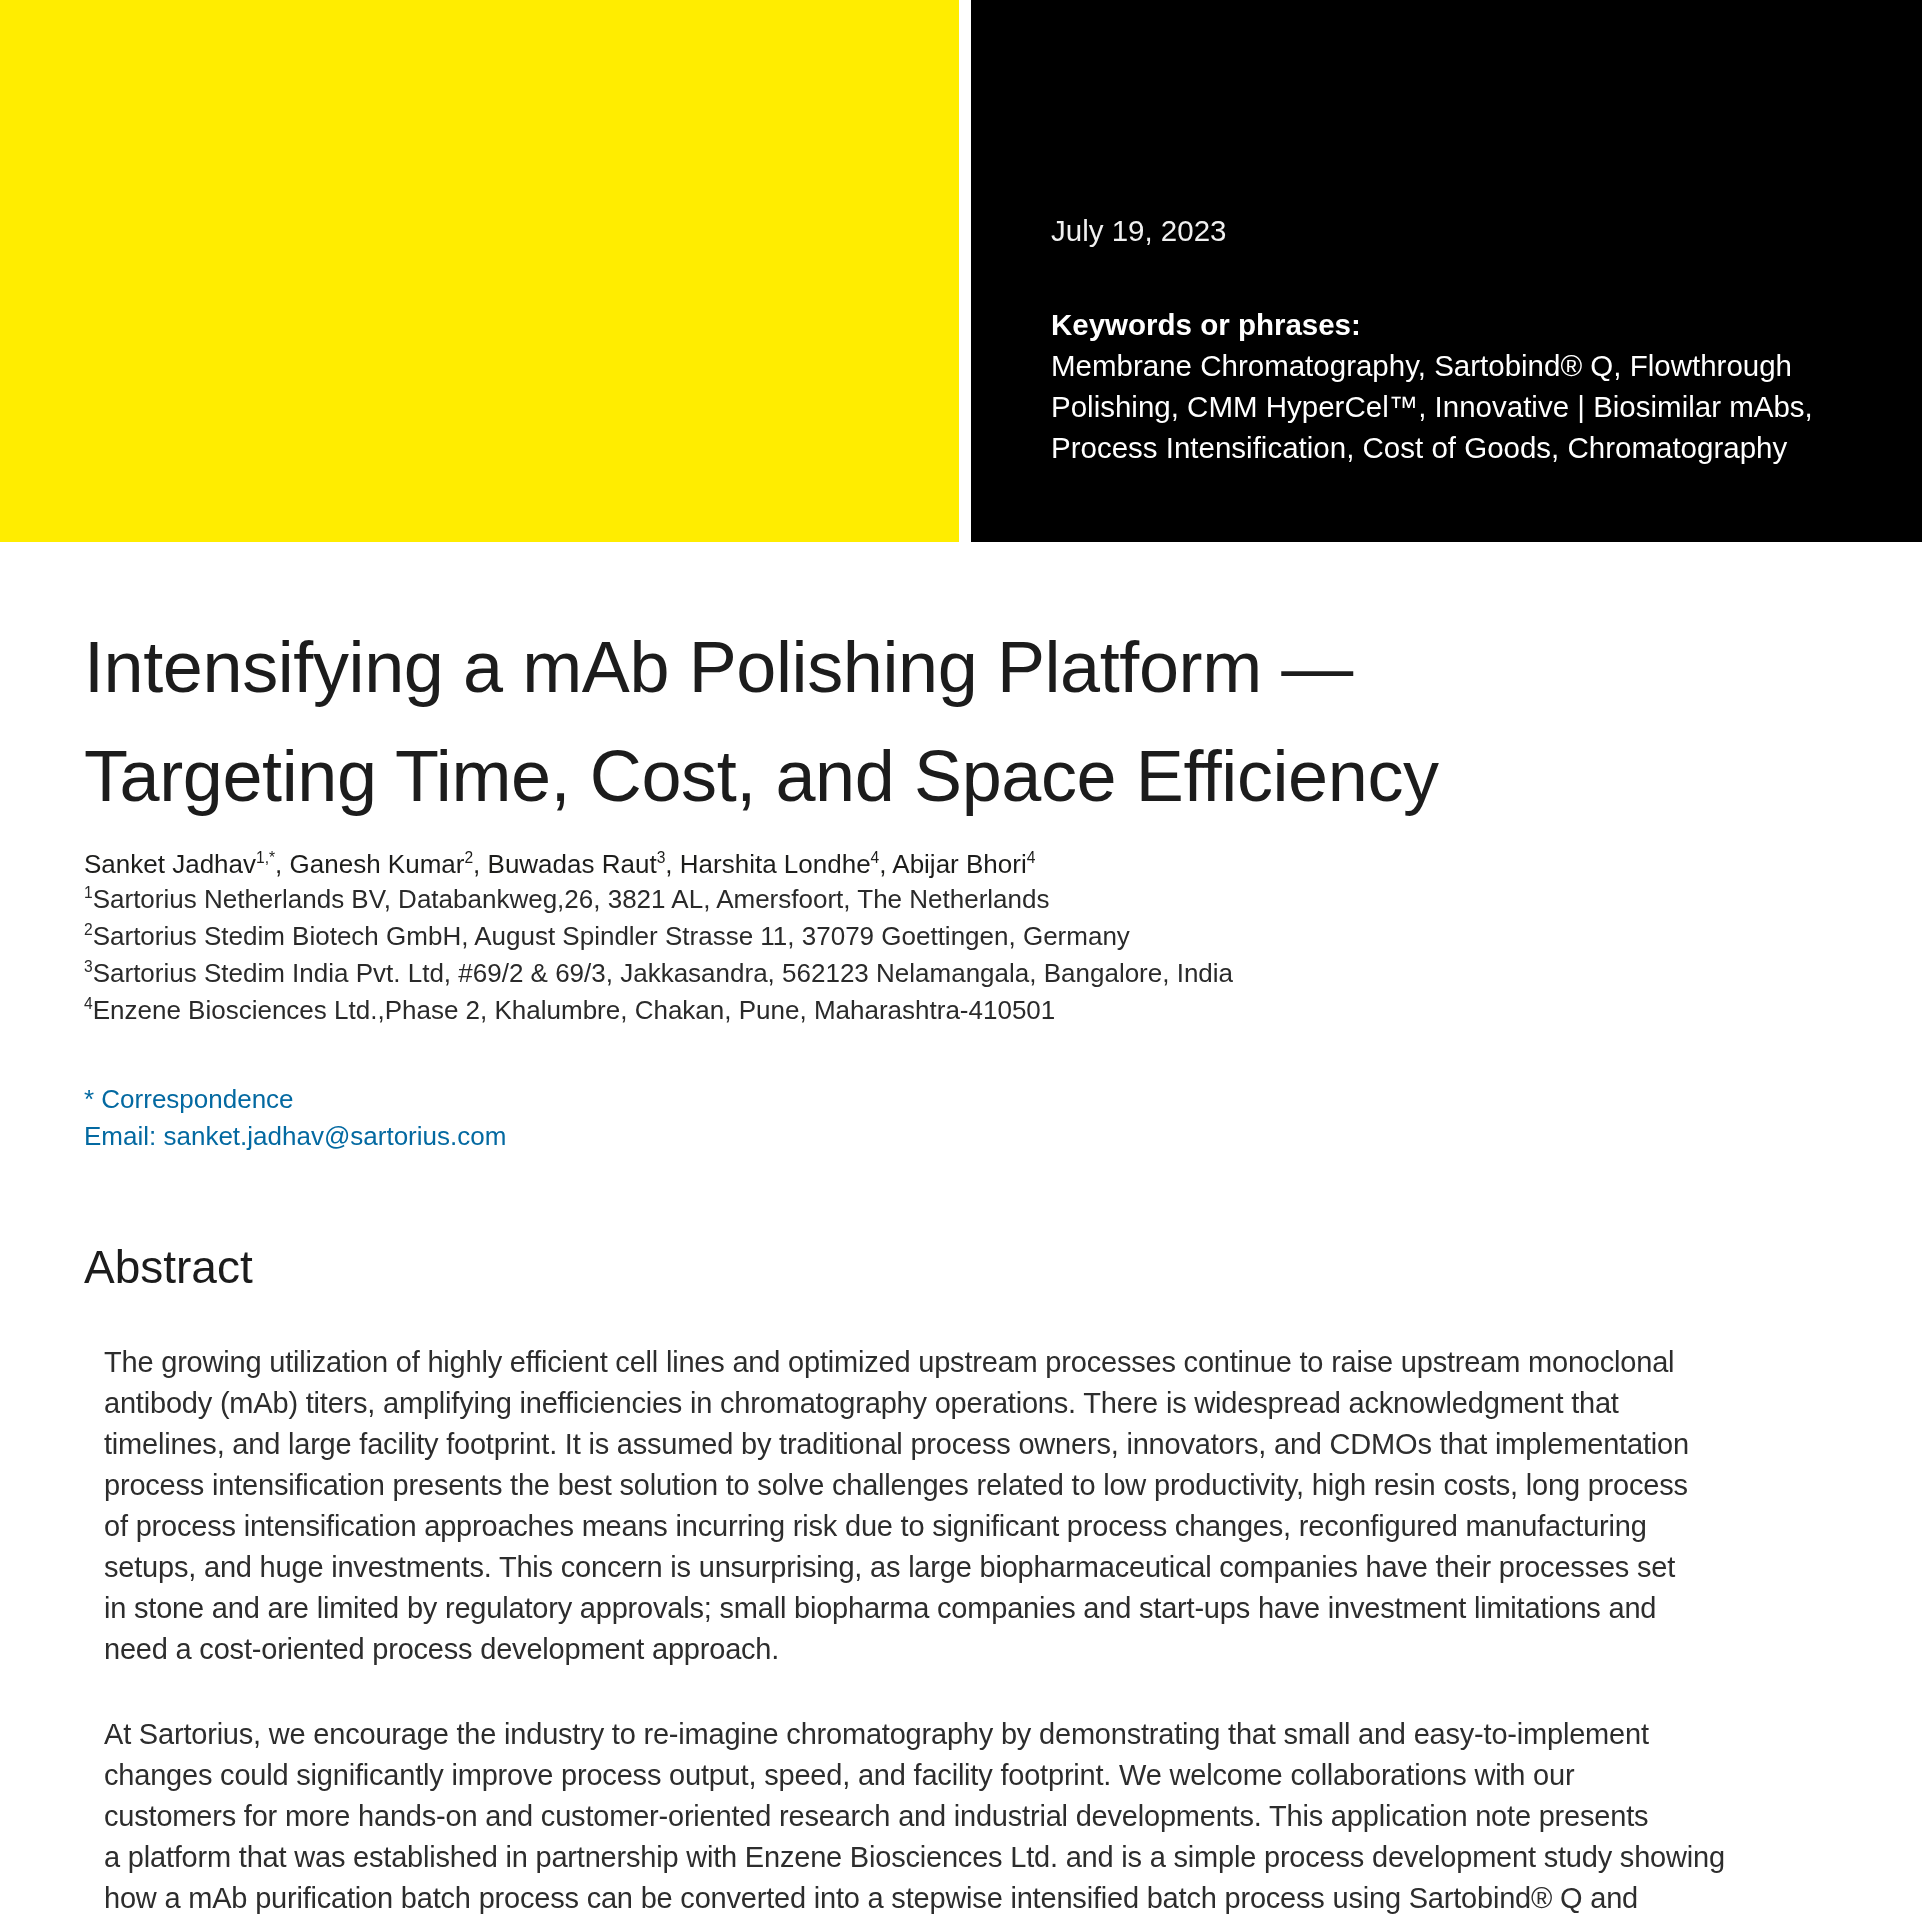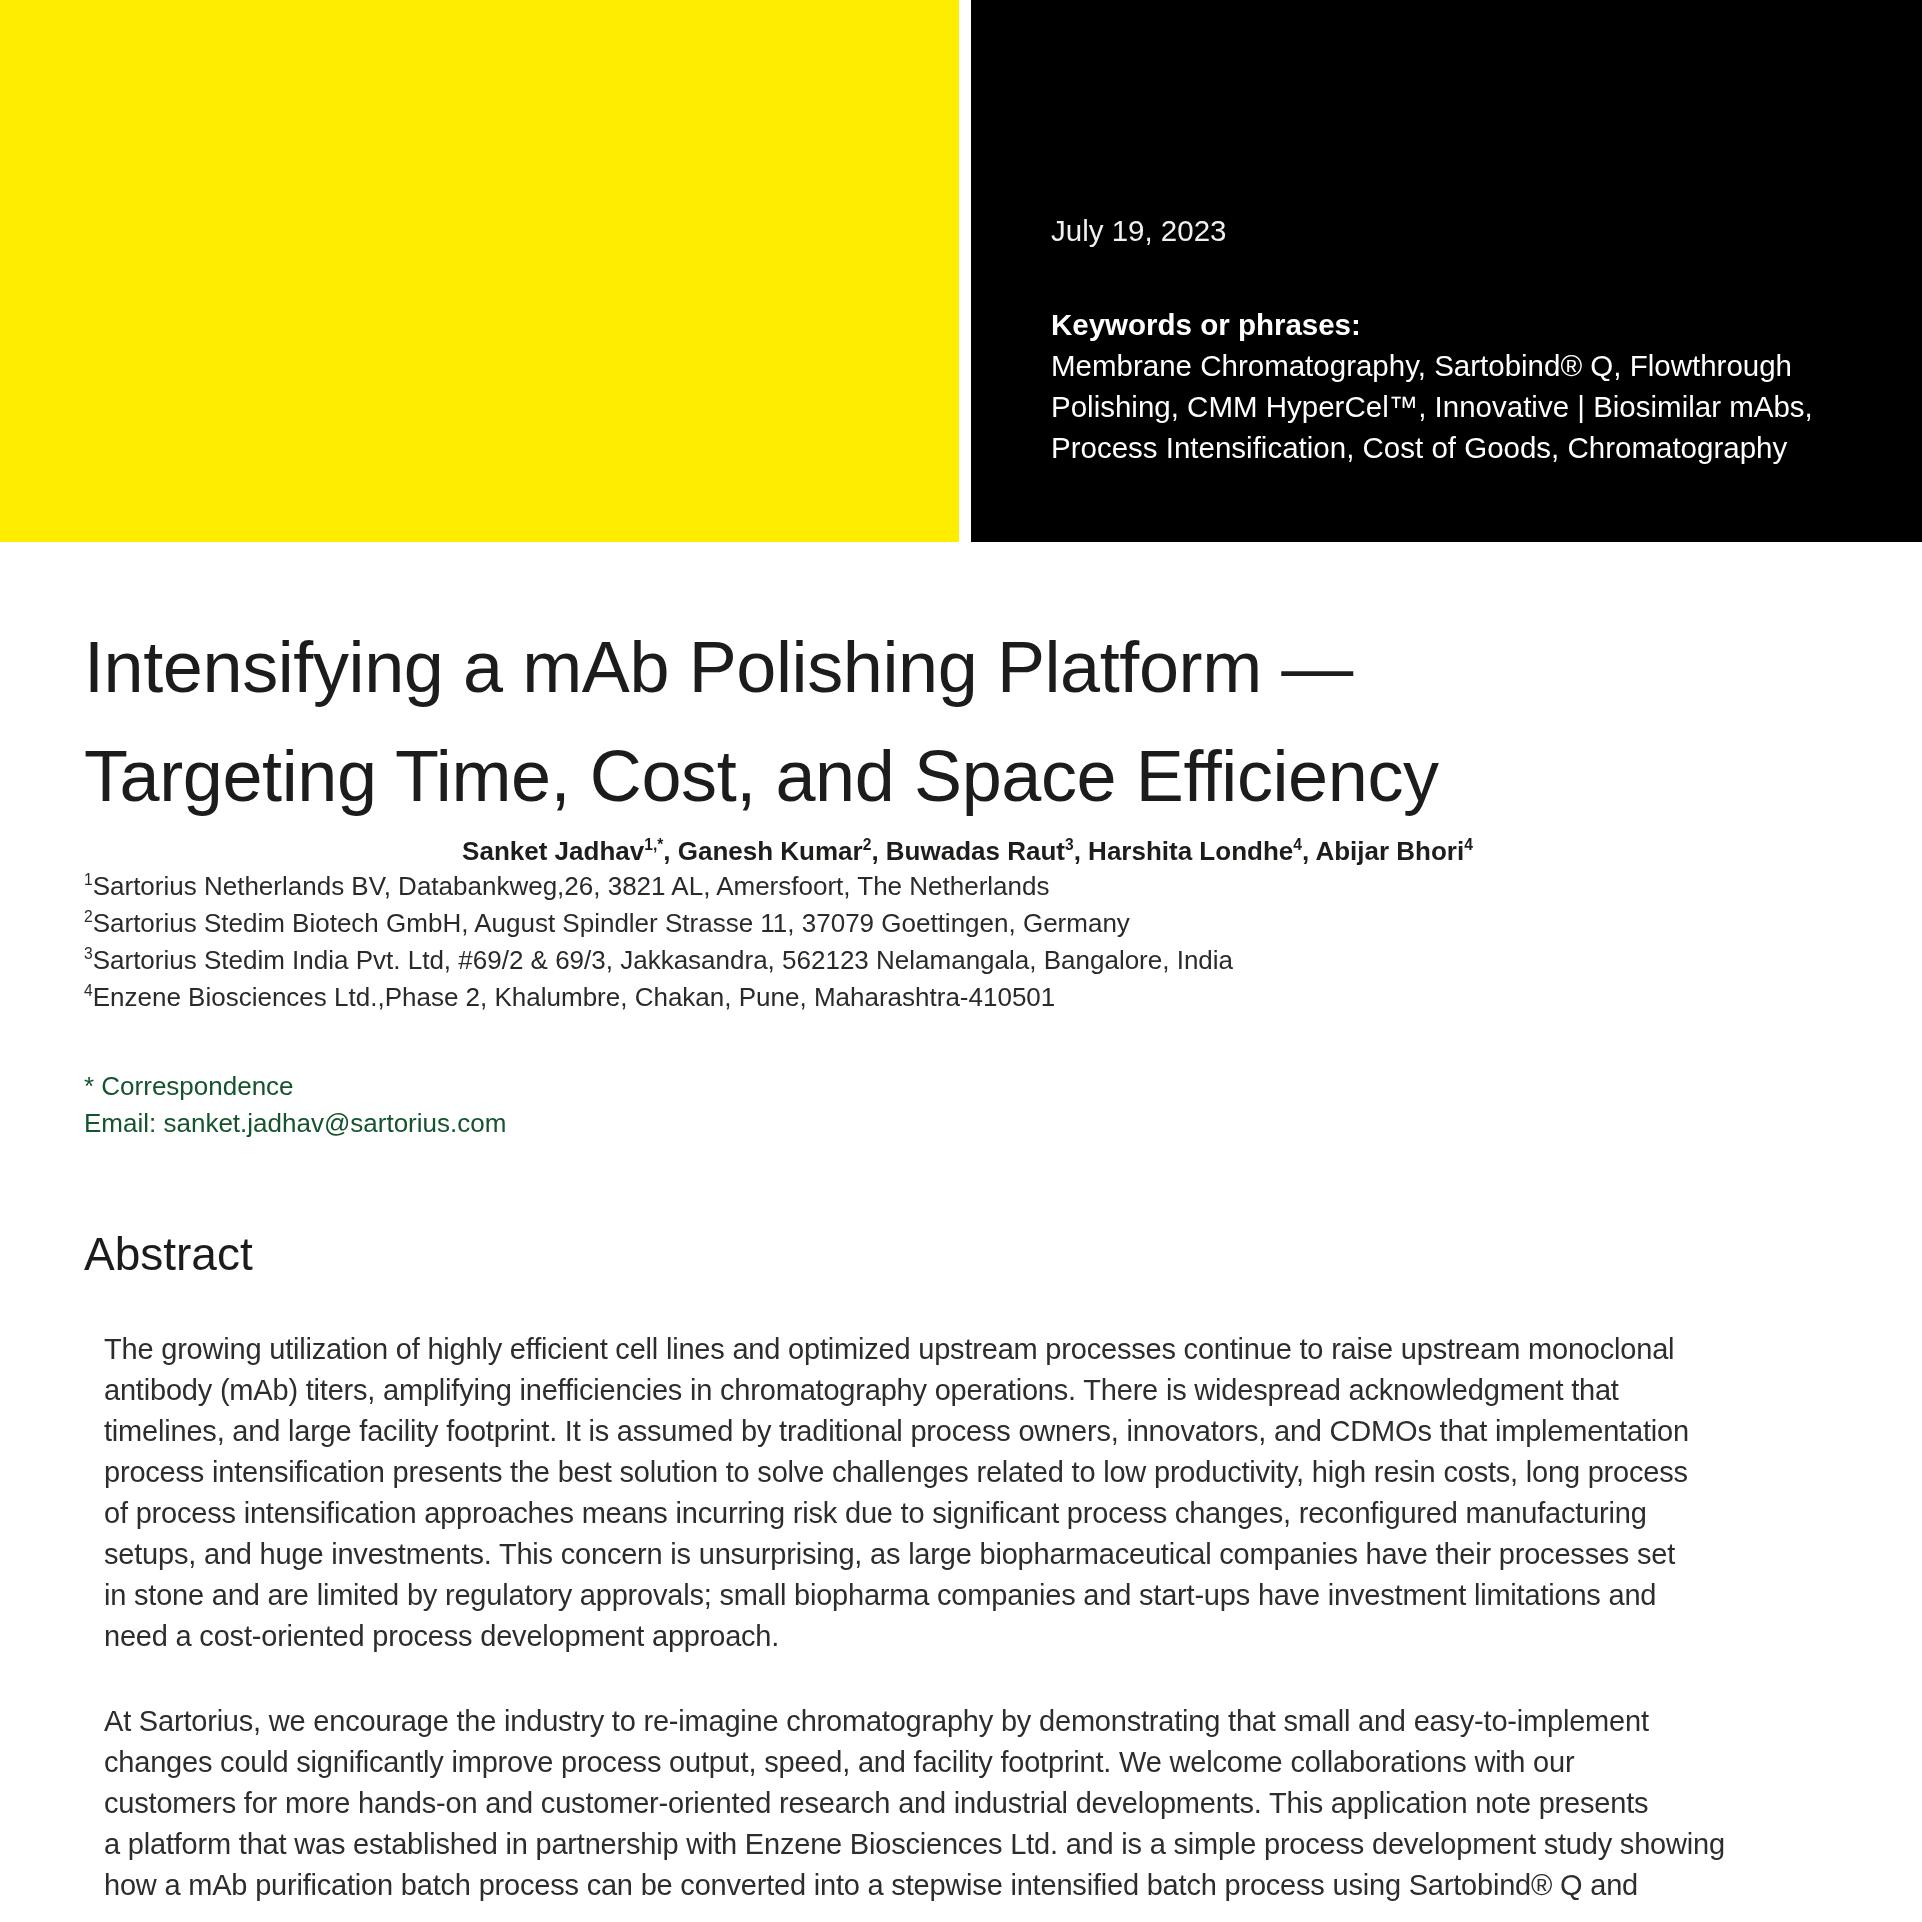--- a/index.html
+++ b/index.html
@@ -23,29 +23,29 @@
   
   .content { padding:0 72px 0 84px; }
   .article-title {
     margin-top:71px;
     font-size:72px; line-height:109px;
     font-weight:300; letter-spacing:-0.4px;
     color:#1c1c1c;
   }
   .title-line { white-space:nowrap; }
   .authors-line {
-    margin-top:3px;
-    font-size:26px; line-height:34px; font-weight:700;
-    color:#1d1d1b; white-space:nowrap;text-align:center;
+    margin-top:16px;
+    font-size:26px; line-height:34px; font-weight:400;
+    color:#1d1d1b; white-space:nowrap;
   }
   .authors-line sup, .aff-line sup { font-size:60%; line-height:0; }
   .affiliations { }
   .aff-line { font-size:26px; line-height:37px; font-weight:400; color:#2a2a2a; white-space:nowrap; }
   .correspondence { margin-top:52px; }
-  .corr-line { font-size:26px; line-height:37px; font-weight:400; color:#14532d; }
+  .corr-line { font-size:26px; line-height:37px; font-weight:400; color:#0369a1; }
   .abstract-heading {
     margin-top:84px;
     font-size:46px; line-height:56px;
     font-weight:300; color:#1c1c1c;
   }
   .abstract-para { margin-top:47px; }
   .abstract-para + .abstract-para { margin-top:44px; }
   .para-line {
     font-size:29px; line-height:41px;
     font-weight:300; letter-spacing:-0.2px;

